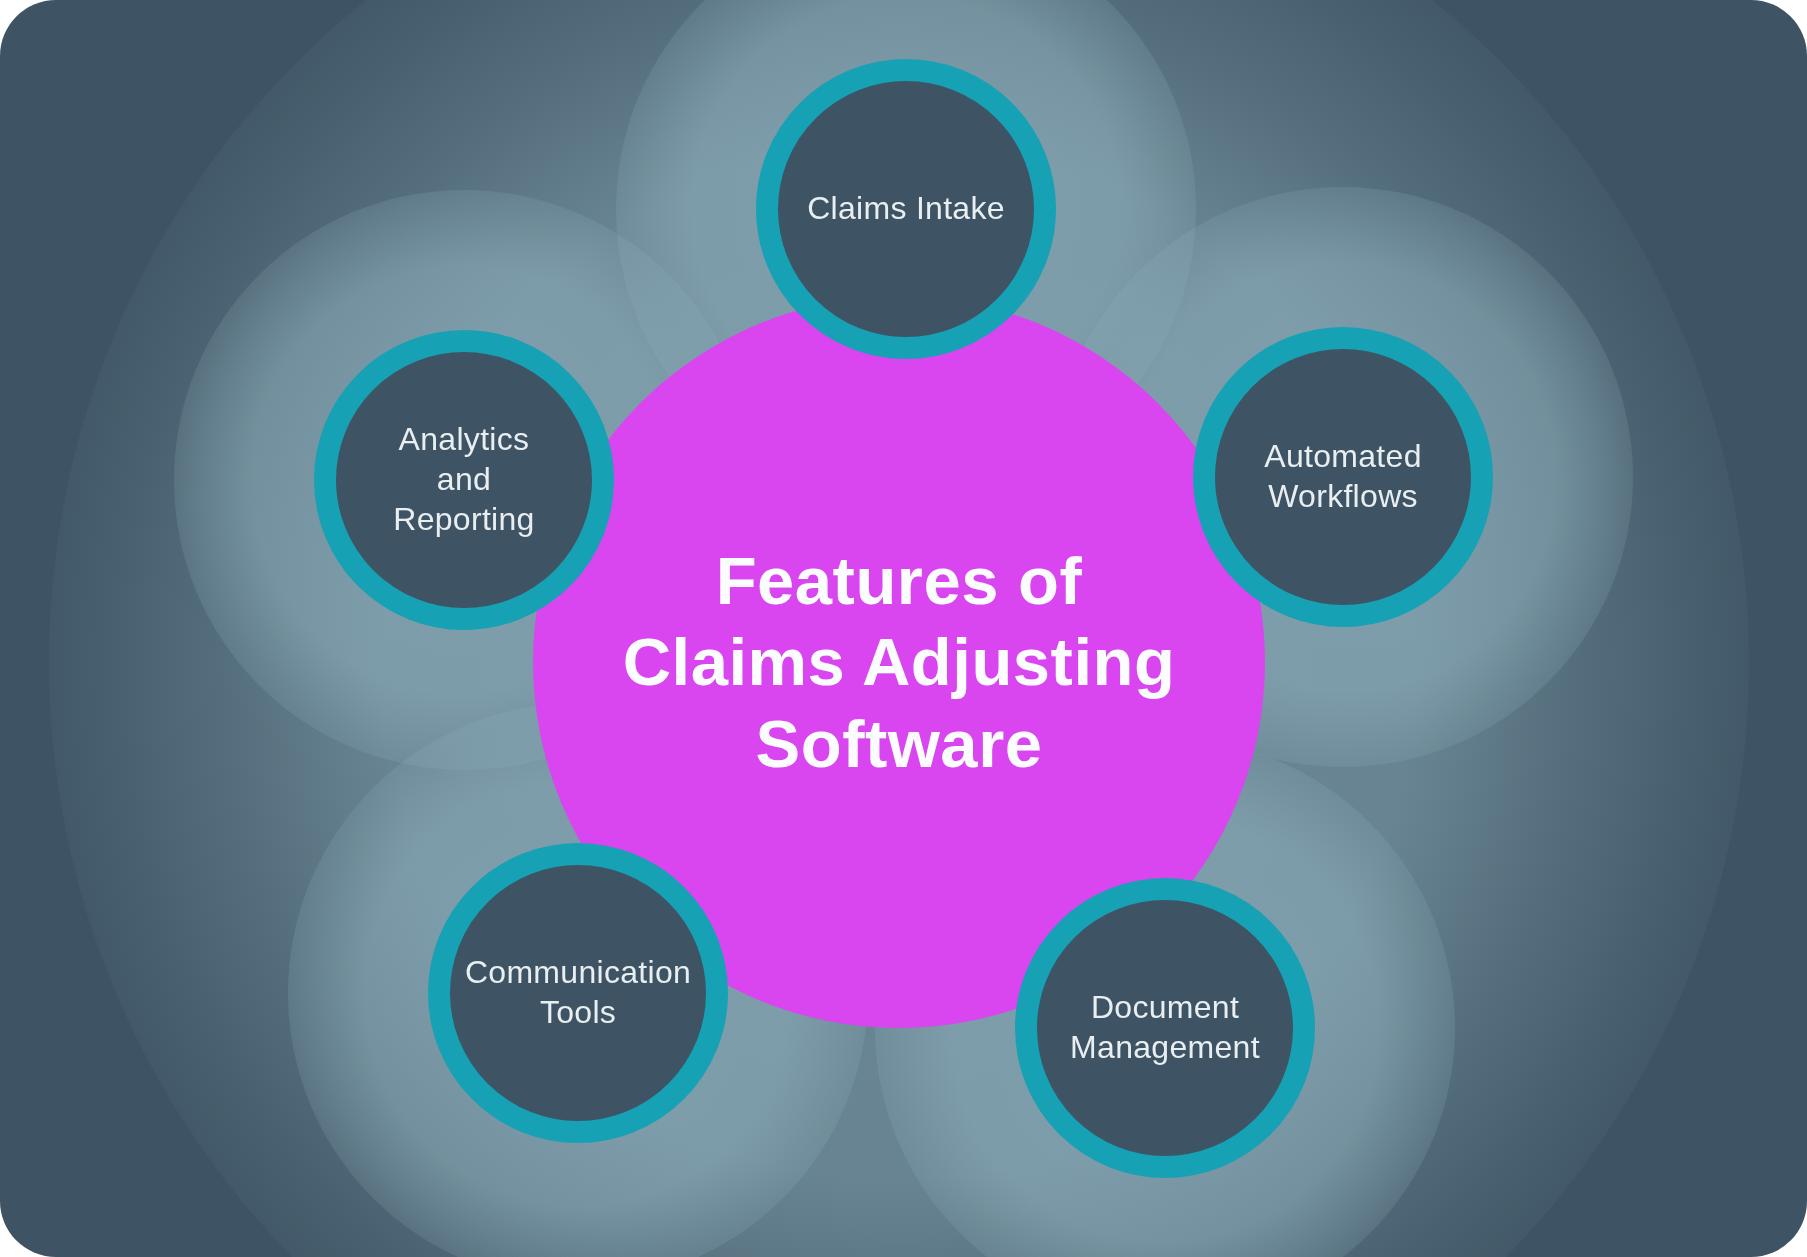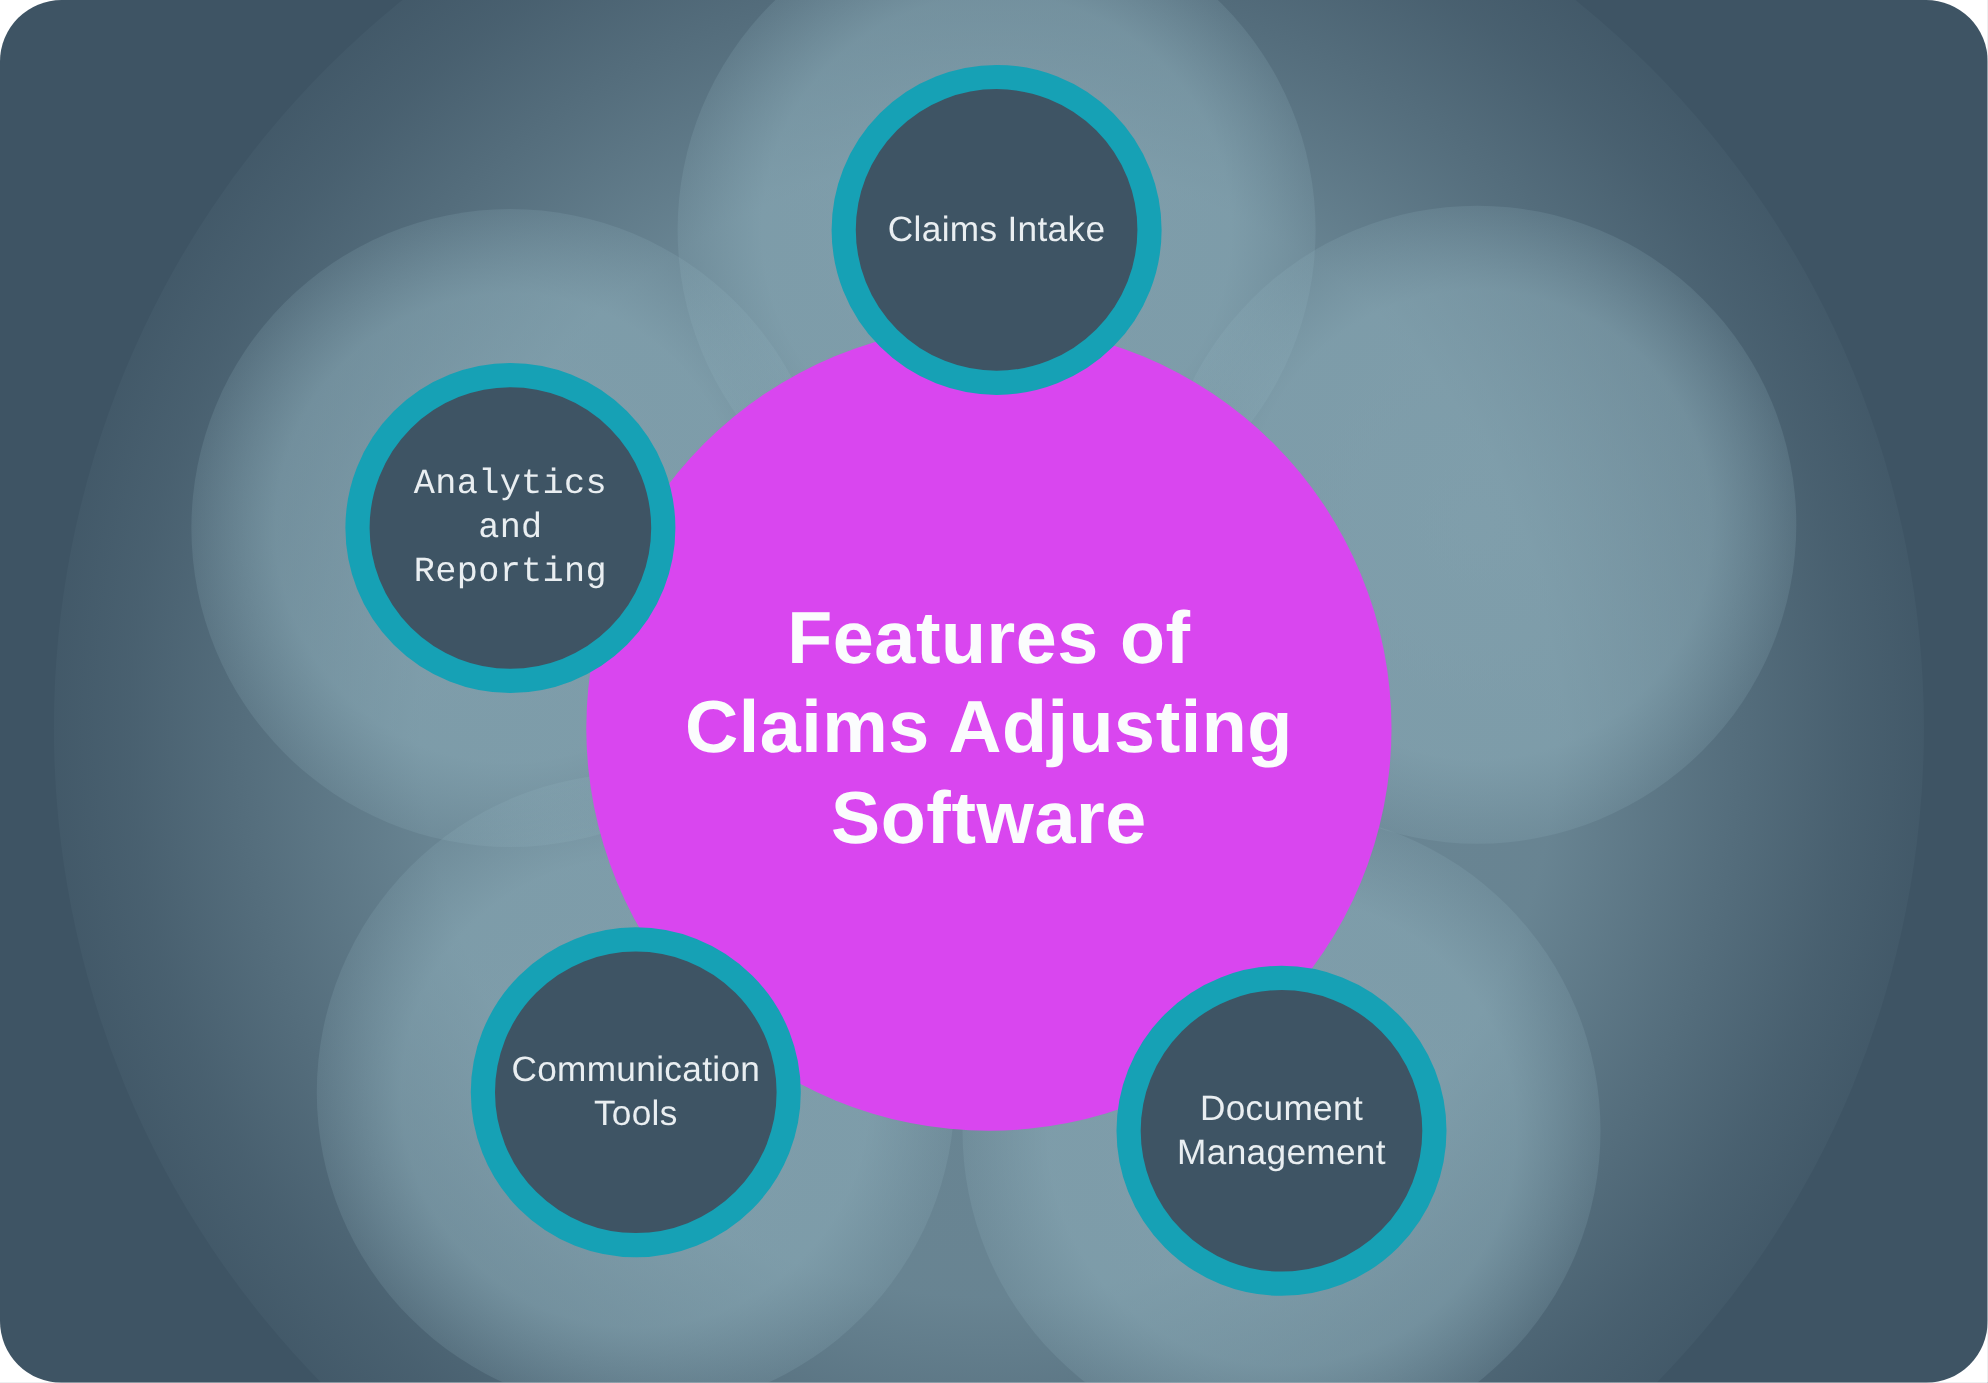--- a/index.html
+++ b/index.html
@@ -82,21 +82,21 @@
     line-height: 1.24;
     letter-spacing: 0.3px;
     color: #e9eef1;
     text-align: center;
     white-space: pre-line;
   }
   .node-claims        { left: 756px;  top: 59px;  }
   .node-automated     { left: 1193px; top: 327px; }
   .node-document      { left: 1015px; top: 878px; }
   .node-communication { left: 428px;  top: 843px; }
-  .node-analytics     { left: 314px;  top: 330px; font-family: Liberation Mono, monospace; }
+  .node-analytics     { left: 314px;  top: 330px; }
 </style>
 </head>
 <body>
 
 <div class="card">
 
   <div class="glow glow-center"></div>
   <div class="glow node-glow glow-claims"></div>
   <div class="glow node-glow glow-automated"></div>
   <div class="glow node-glow glow-document"></div>
@@ -106,20 +106,24 @@
   <div class="center-circle">
     <h1 class="title">Features of
 Claims Adjusting
 Software</h1>
   </div>
 
   <div class="node node-claims">
     <span class="node-label">Claims Intake</span>
   </div>
 
+  <div class="node node-automated">
+    <span class="node-label">Automated
+Workflows</span>
+  </div>
 
   <div class="node node-document">
     <span class="node-label">Document
 Management</span>
   </div>
 
   <div class="node node-communication">
     <span class="node-label">Communication
 Tools</span>
   </div>

